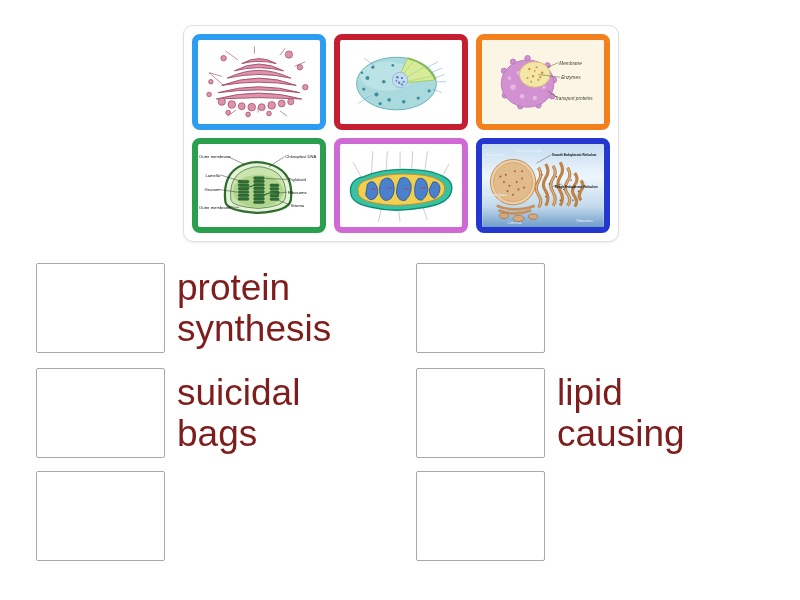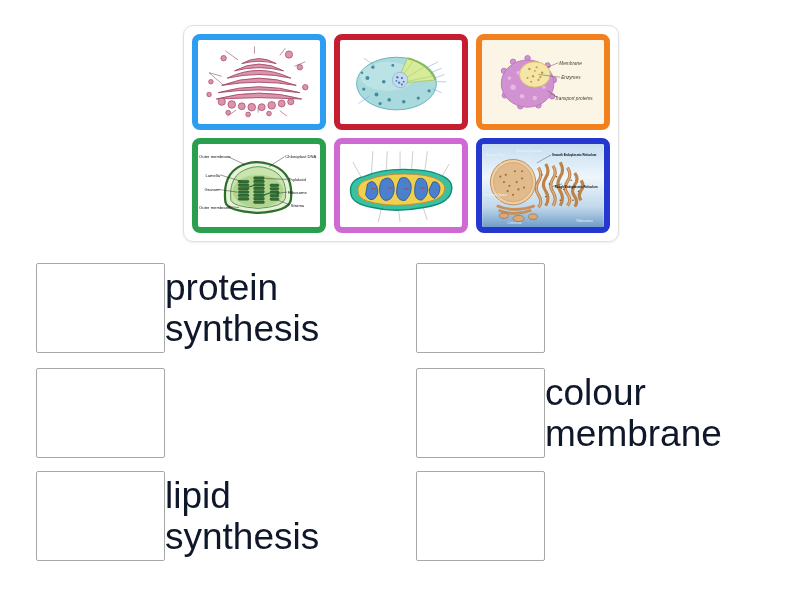--- a/index.html
+++ b/index.html
@@ -23,22 +23,22 @@
   
   .match-row{position:absolute;display:flex;align-items:center;height:90px;}
   .row-l{left:36px;}
   .row-r{left:416px;}
   .rt1{top:263px;} .rt2{top:368px;} .rt3{top:471px;}
   .drop-box{
     flex:none;width:129px;height:90px;box-sizing:border-box;
     background:#fff;border:1px solid #a8a8a8;border-radius:2px;
   }
   .def-label{
-    width:182px;font-size:37px;line-height:41px;
-    font-weight:400;color:#0f172a;letter-spacing:0;
+    margin-left:12px;width:182px;font-size:37px;line-height:41px;
+    font-weight:400;color:#7f1d1d;letter-spacing:0;
   }
   .tiny-label{font-family:"Liberation Sans","DejaVu Sans",sans-serif;}
 </style>
 </head>
 <body>
 
 <div>
 
   <div class="tiles-panel">
 
@@ -347,30 +347,30 @@
       </svg>
     </div>
   </div>
 
   <div class="match-row row-l rt1">
     <div class="drop-box"></div>
     <div class="def-label">protein synthesis</div>
   </div>
   <div class="match-row row-l rt2">
     <div class="drop-box"></div>
+    <div class="def-label">suicidal bags</div>
   </div>
   <div class="match-row row-l rt3">
     <div class="drop-box"></div>
-    <div class="def-label">lipid synthesis</div>
   </div>
 
   <div class="match-row row-r rt1">
     <div class="drop-box"></div>
   </div>
   <div class="match-row row-r rt2">
     <div class="drop-box"></div>
-    <div class="def-label">colour membrane</div>
+    <div class="def-label">lipid causing</div>
   </div>
   <div class="match-row row-r rt3">
     <div class="drop-box"></div>
   </div>
 
 </div>
 
 </body></html>

